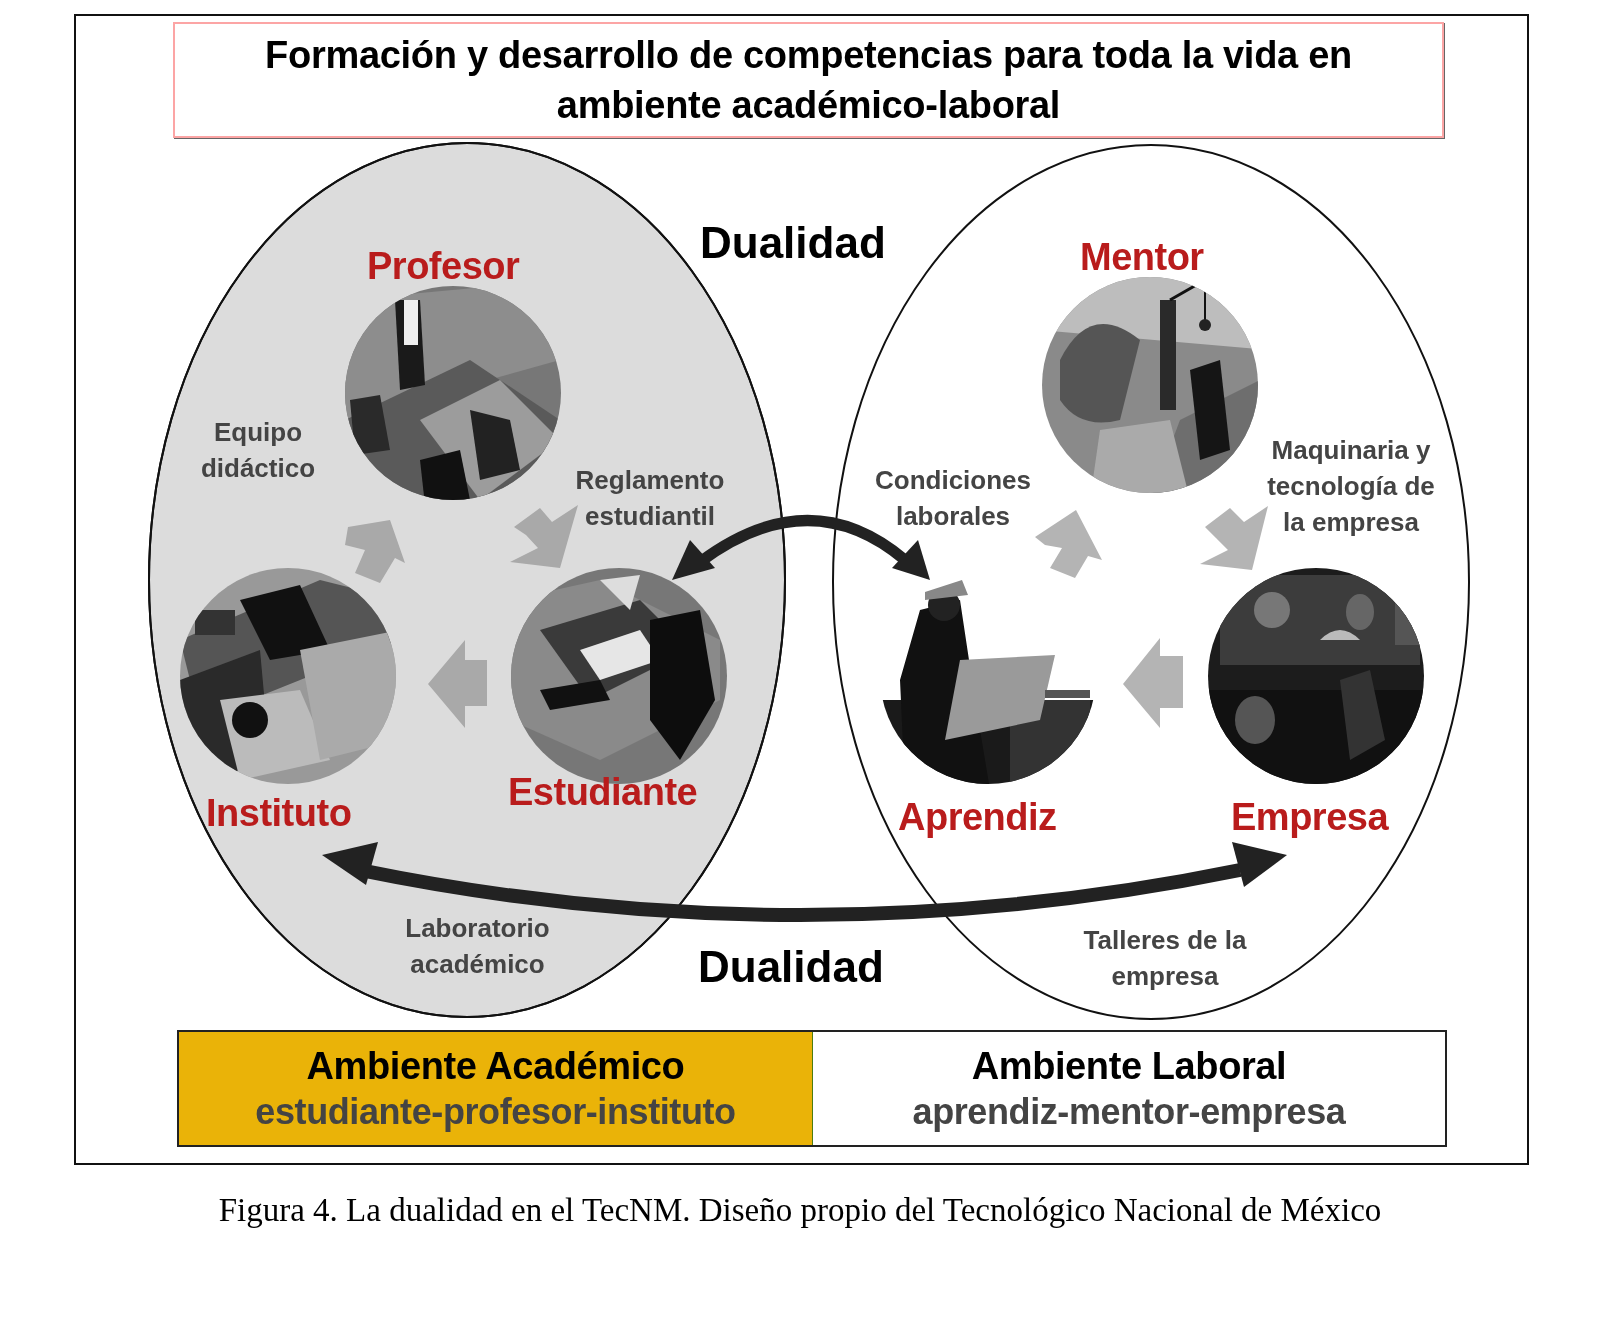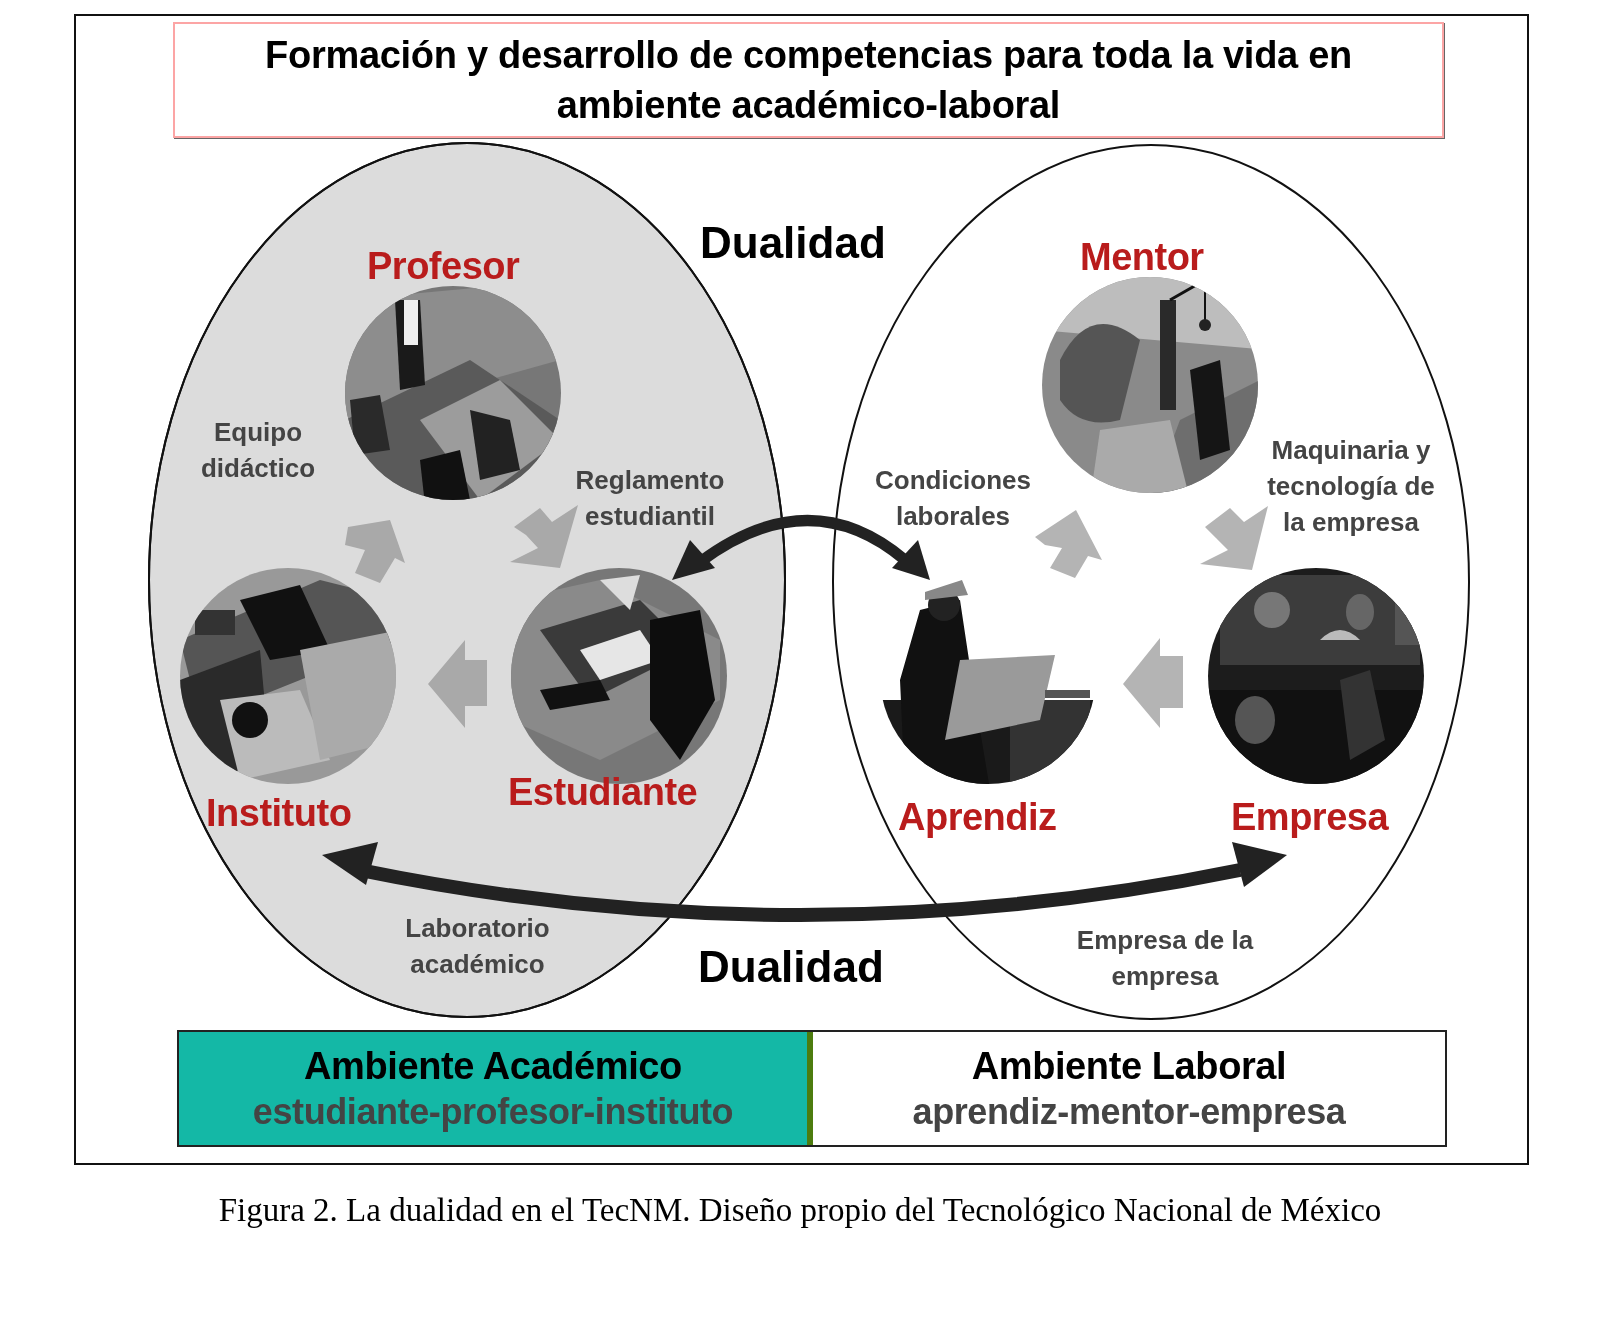--- a/index.html
+++ b/index.html
@@ -7,21 +7,21 @@
   .frame { position: absolute; left: 74px; top: 14px; width: 1455px; height: 1151px; border: 2px solid #111; box-sizing: border-box; }
   .title-box { position: absolute; left: 173px; top: 22px; width: 1271px; height: 116px; border: 2px solid #fca5a5; box-shadow: 1px 1px 0 #666; box-sizing: border-box; background: #fff; display: flex; align-items: center; justify-content: center; text-align: center; }
   .title-box span { font-weight: bold; font-size: 38px; line-height: 50px; color: #000; letter-spacing: -0.3px; }
   svg.diagram { position: absolute; left: 0; top: 0; width: 1600px; height: 1324px; }
   .lbl { position: absolute; font-weight: bold; text-align: center; white-space: nowrap; }
   .role { font-size: 38px; color: #b91c1c; letter-spacing: -0.5px; }
   .dual { font-size: 44px; color: #000; }
   .res { font-size: 26px; line-height: 36px; color: #444; }
   .env-table { position: absolute; left: 177px; top: 1030px; width: 1270px; height: 117px; border: 2px solid #222; box-sizing: border-box; display: flex; }
   .env-cell { flex: none; display: flex; flex-direction: column; align-items: center; justify-content: center; text-align: center; box-sizing: border-box; }
-  .env-cell.academic { width: 634px; background: #14b8a6; border-right: 6px solid #4d7c0f; }
+  .env-cell.academic { width: 634px; background: #eab308; border-right: 1px solid #4d7c0f; }
   .env-cell.labor { width: 632px; background: #fff; }
   .env-title { font-weight: bold; font-size: 38px; line-height: 46px; color: #000; letter-spacing: -0.4px; }
   .env-sub { font-weight: bold; font-size: 36px; line-height: 46px; color: #444; letter-spacing: -0.4px; }
   .caption { position: absolute; left: 0; top: 1192px; width: 1600px; text-align: center; font-family: "Liberation Serif", serif; font-size: 33px; color: #000; }
 </style>
 </head>
 <body>
 
 <div class="frame"></div>
 
@@ -189,28 +189,28 @@
 <div class="lbl res" style="left:860px; top:462px; width:186px;">
   <span>Condiciones</span><br>
   <span>laborales</span>
 </div>
 <div class="lbl res" style="left:1250px; top:432px; width:202px;">
   <span>Maquinaria y</span><br>
   <span>tecnología de</span><br>
   <span>la empresa</span>
 </div>
 <div class="lbl res" style="left:1065px; top:922px; width:200px;">
-  <span>Empresa de la</span><br>
+  <span>Talleres de la</span><br>
   <span>empresa</span>
 </div>
 
 <div class="env-table">
   <div class="env-cell academic">
     <div class="env-title">Ambiente Académico</div>
     <div class="env-sub">estudiante-profesor-instituto</div>
   </div>
   <div class="env-cell labor">
     <div class="env-title">Ambiente Laboral</div>
     <div class="env-sub">aprendiz-mentor-empresa</div>
   </div>
 </div>
 
-<div class="caption">Figura 2. La dualidad en el TecNM. Diseño propio del Tecnológico Nacional de México</div>
+<div class="caption">Figura 4. La dualidad en el TecNM. Diseño propio del Tecnológico Nacional de México</div>
 
 </body></html>

